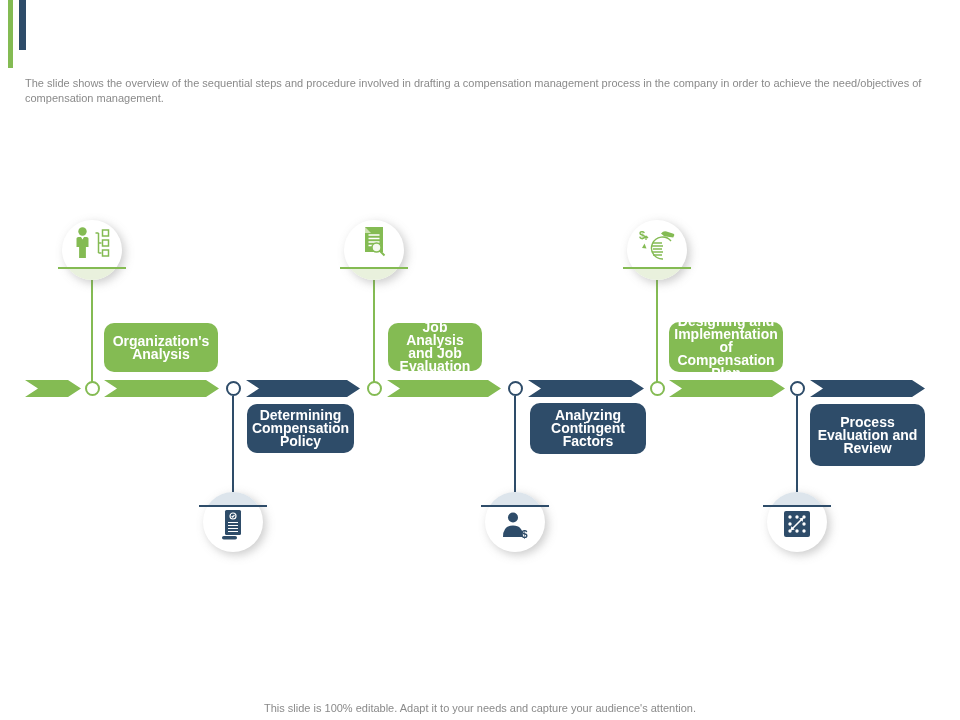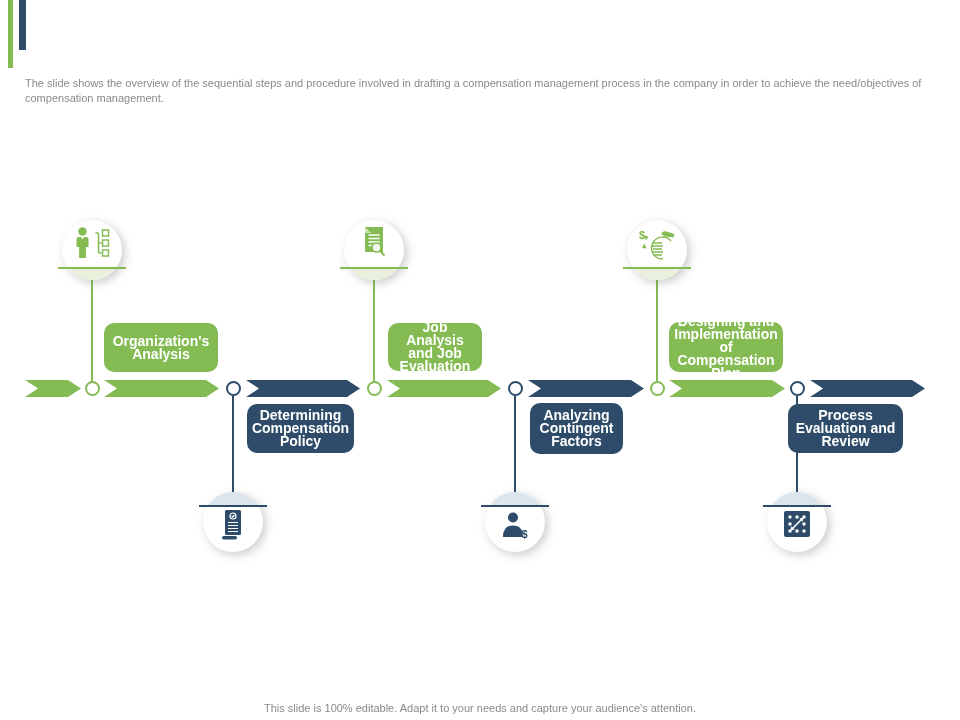--- a/index.html
+++ b/index.html
@@ -130,21 +130,21 @@
 
   <div class="icon-circle bottom" style="left:485px">
     <div class="cap cap-top"></div>
     <svg width="30" height="30" viewBox="0 0 30 30">
       <circle cx="13" cy="8.5" r="5" fill="#2E4C69"></circle>
       <path d="M3 28 q0-11.5 10-11.5 q10 0 10 11.5 z" fill="#2E4C69"></path>
       <text x="21.5" y="29" font-size="11" font-weight="bold" fill="#2E4C69" font-family="Liberation Sans, sans-serif">$</text>
     </svg>
   </div>
   <div class="hline navy" style="left:481px"></div>
-  <div class="label-box navy" style="left:530px;top:403px;width:93px;height:51px">
+  <div class="label-box navy" style="left:530px;top:403px;width:116px;height:51px">
     <span>Analyzing Contingent Factors</span>
   </div>
 
   <div class="icon-circle top" style="left:627px">
     <div class="cap cap-bottom"></div>
     <svg width="40" height="38" viewBox="0 0 40 38">
       <text x="2" y="13" font-size="11" font-weight="bold" fill="#84BB53" font-family="Liberation Sans, sans-serif">$</text>
       <path d="M26 33 a11 11 0 1 1 8-18" fill="none" stroke="#84BB53" stroke-width="1.4"></path>
       <path d="M5 22 l2.5-4.5 2 5 z" fill="#84BB53"></path>
       <path d="M16 17 h9 M15 20 h11 M16 23 h9 M15 26 h11 M16 29 h9" stroke="#84BB53" stroke-width="1.5"></path>
@@ -168,19 +168,19 @@
         <circle cx="22" cy="15" r="1.7" fill="#fff"></circle>
       <circle cx="8" cy="22" r="1.7" fill="#fff"></circle>
         <circle cx="15" cy="22" r="1.7" fill="#fff"></circle>
         <circle cx="22" cy="22" r="1.7" fill="#fff"></circle>
       <path d="M10 20 L20 10" stroke="#fff" stroke-width="1.6"></path>
       <path d="M21.5 8.5 l-4.2 .9 3.3 3.3 z" fill="#fff"></path>
       <path d="M8.5 21.5 l4.2-.9 -3.3-3.3 z" fill="#fff"></path>
     </svg>
   </div>
   <div class="hline navy" style="left:763px"></div>
-  <div class="label-box navy" style="left:788px;top:404px;width:115px;height:49px">
+  <div class="label-box navy" style="left:810px;top:404px;width:115px;height:62px">
     <span>Process Evaluation and Review</span>
   </div>
 
   <div class="footer">This slide is 100% editable. Adapt it to your needs and capture your audience's attention.</div>
 
 </div>
 
 </body></html>

